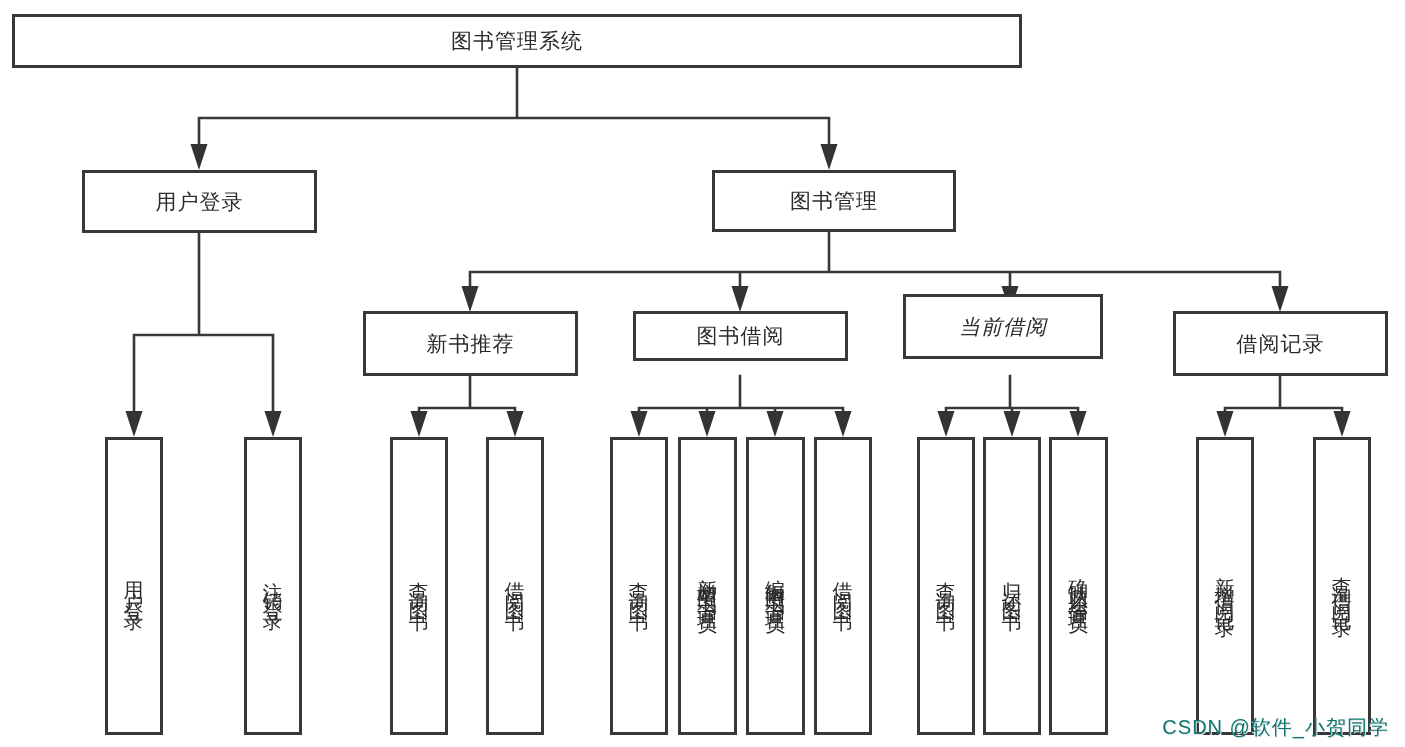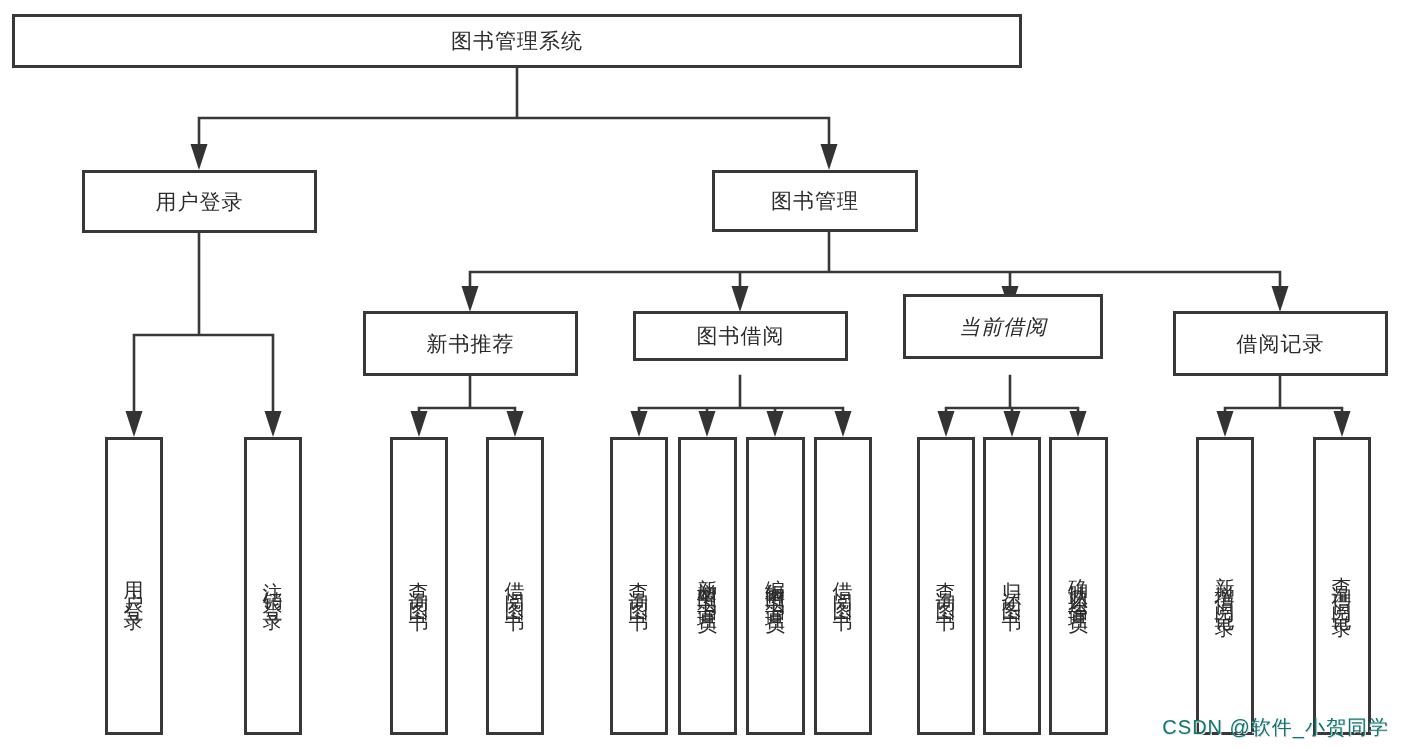--- a/index.html
+++ b/index.html
@@ -81,21 +81,21 @@
       <polygon points="1012,437 1003.5,411 1020.5,411"></polygon>
       <polygon points="1078,437 1069.5,411 1086.5,411"></polygon>
       <polygon points="1225,437 1216.5,411 1233.5,411"></polygon>
       <polygon points="1342,437 1333.5,411 1350.5,411"></polygon>
     </g>
   </svg>
 
   <div class="box" style="left:12px; top:14px; width:1010px; height:54px;">图书管理系统</div>
 
   <div class="box" style="left:82px; top:170px; width:235px; height:63px;">用户登录</div>
-  <div class="box" style="left:712px; top:170px; width:206px; height:62px;">图书管理</div>
+  <div class="box" style="left:712px; top:170px; width:244px; height:62px;">图书管理</div>
 
   <div class="box" style="left:363px; top:311px; width:215px; height:65px;">新书推荐</div>
   <div class="box" style="left:633px; top:311px; width:215px; height:50px;">图书借阅</div>
   <div class="box" style="left:903px; top:294px; width:200px; height:65px;font-style:italic;">当前借阅</div>
   <div class="box" style="left:1173px; top:311px; width:215px; height:65px;">借阅记录</div>
 
   <div class="box vbox sp4" style="left:105px; top:437px; width:58px; height:298px;">用户登录</div>
   <div class="box vbox sp4" style="left:244px; top:437px; width:58px; height:298px;">注销登录</div>
 
   <div class="box vbox sp4" style="left:390px; top:437px; width:58px; height:298px;">查询图书</div>

